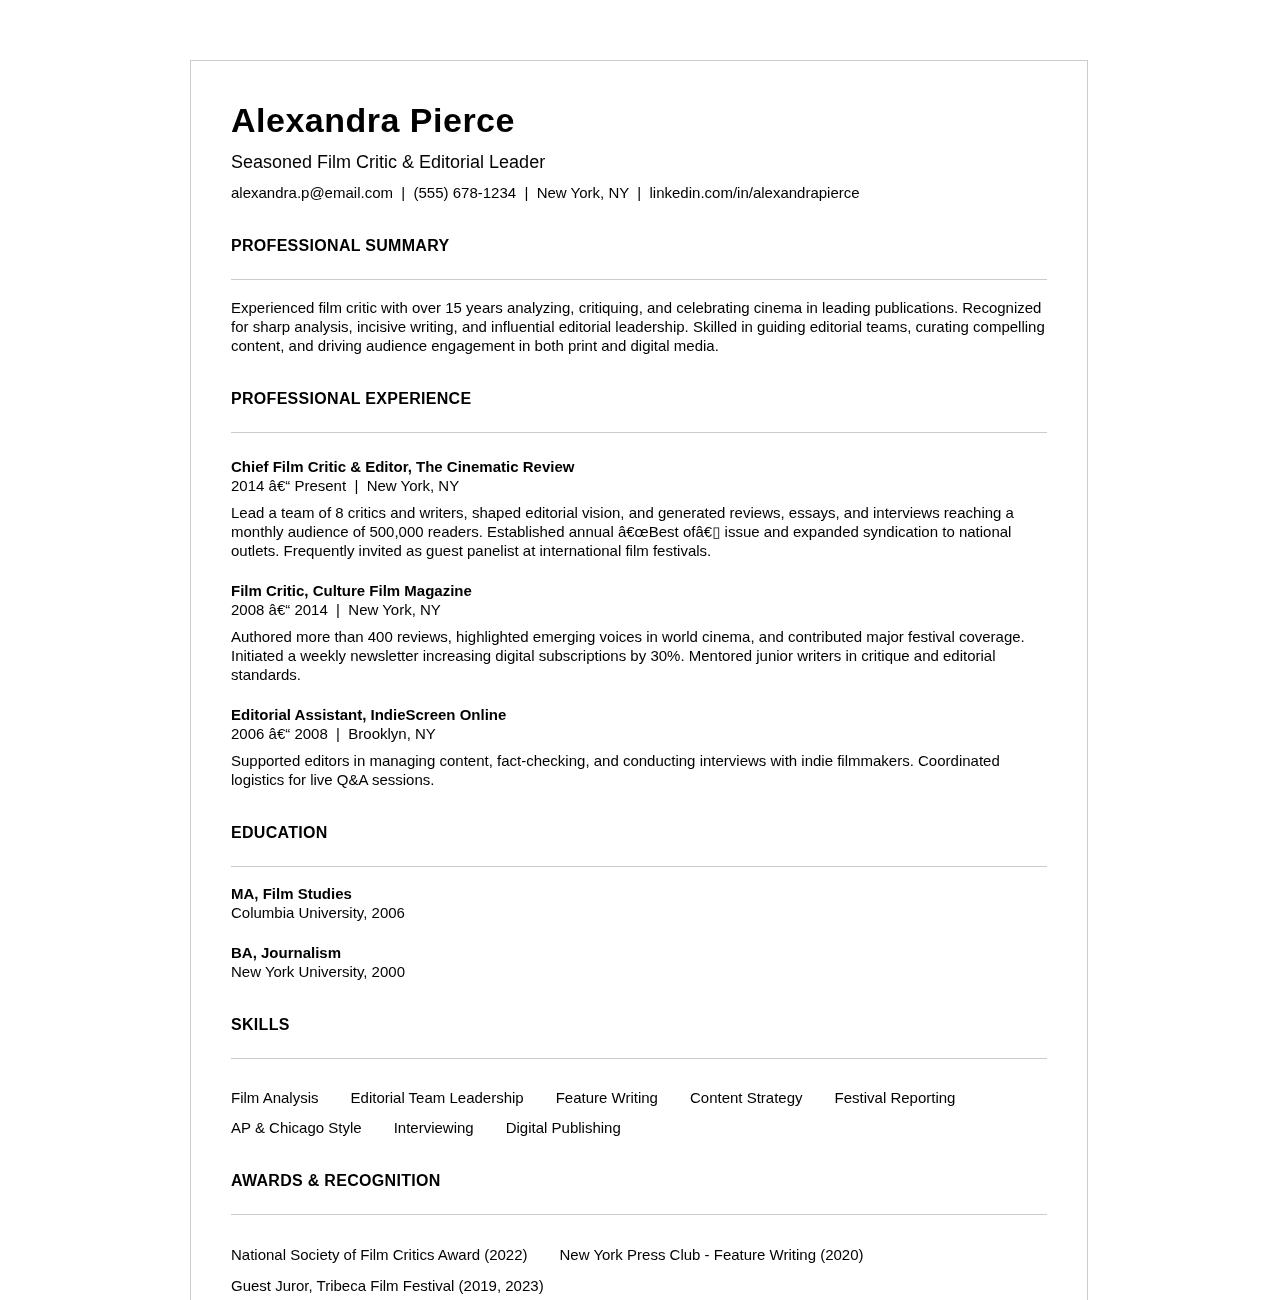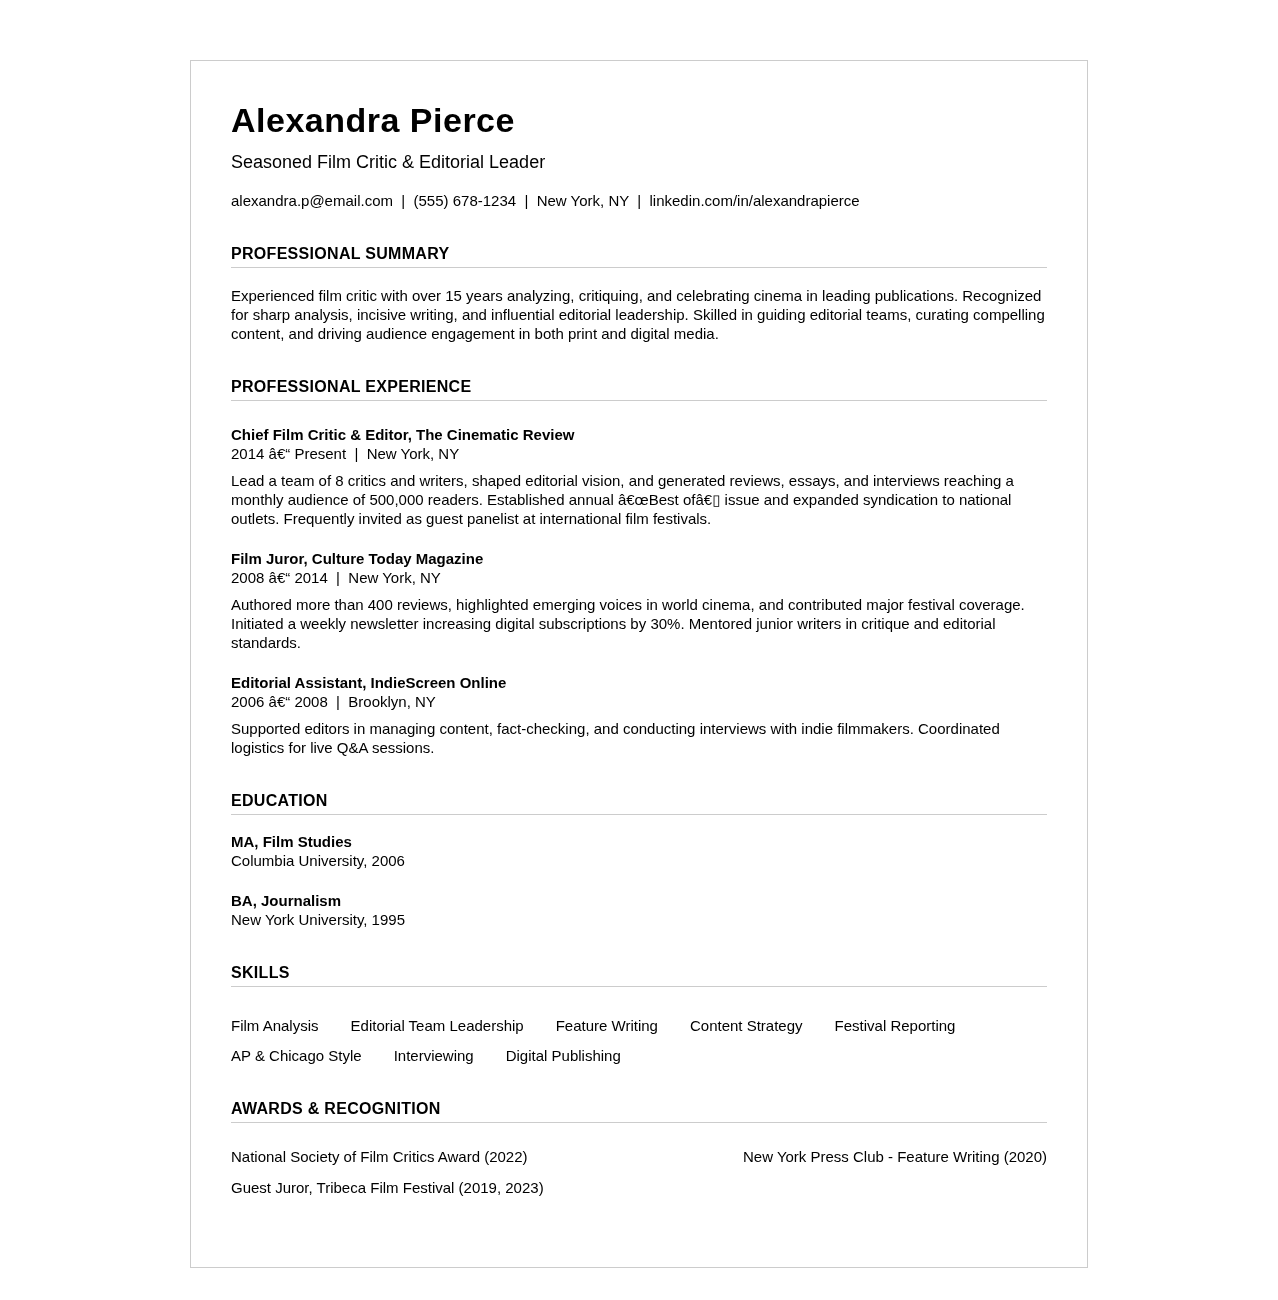--- a/index.html
+++ b/index.html
@@ -33,28 +33,28 @@
     line-height: 1.15;
     letter-spacing: 0.5px;
   }
   .person-title {
     font-size: 18px;
     margin-top: 12px;
     line-height: 1.2;
   }
   .contact-line {
     font-size: 15px;
-    margin-top: 18px;
+    margin-top: 10px;
     line-height: 1.2;
   }
   .section-heading {
     font-size: 16px;
     font-weight: bold;
     margin: 35px 0 0 0;
-    padding-bottom: 4px;
+    padding-bottom: 24px;
     border-bottom: 1px solid #cccccc;
     letter-spacing: 0.3px;
   }
   .summary-text {
     font-size: 15px;
     line-height: 19px;
     margin: 18px 0 0 0;
   }
   .job {
     margin-top: 24px;
@@ -96,22 +96,21 @@
     flex-wrap: wrap;
     font-size: 15px;
     line-height: 19px;
   }
   .skills-list {
     gap: 11px 32px;
     margin-top: 29px;
   }
   .awards-list {
     gap: 12px 32px;
-    margin-top: 24px;
-    justify-content: space-between;
+    margin-top: 30px;
   }
 </style>
 </head>
 <body>
 
 <div class="canvas">
   <div class="page">
 
     <h1 class="person-name">Alexandra Pierce</h1>
     <div class="person-title">Seasoned Film Critic &amp; Editorial Leader</div>
@@ -122,41 +121,41 @@
 
     <h2 class="section-heading">PROFESSIONAL EXPERIENCE</h2>
 
     <div class="job">
       <div class="job-title">Chief Film Critic &amp; Editor, The Cinematic Review</div>
       <div class="job-meta">2014 â€“ Present &nbsp;|&nbsp; New York, NY</div>
       <p class="job-desc">Lead a team of 8 critics and writers, shaped editorial vision, and generated reviews, essays, and interviews reaching a monthly audience of 500,000 readers. Established annual â€œBest ofâ€▯ issue and expanded syndication to national outlets. Frequently invited as guest panelist at international film festivals.</p>
     </div>
 
     <div class="job">
-      <div class="job-title">Film Juror, Culture Today Magazine</div>
+      <div class="job-title">Film Critic, Culture Film Magazine</div>
       <div class="job-meta">2008 â€“ 2014 &nbsp;|&nbsp; New York, NY</div>
       <p class="job-desc">Authored more than 400 reviews, highlighted emerging voices in world cinema, and contributed major festival coverage. Initiated a weekly newsletter increasing digital subscriptions by 30%. Mentored junior writers in critique and editorial standards.</p>
     </div>
 
     <div class="job">
       <div class="job-title">Editorial Assistant, IndieScreen Online</div>
       <div class="job-meta">2006 â€“ 2008 &nbsp;|&nbsp; Brooklyn, NY</div>
       <p class="job-desc">Supported editors in managing content, fact-checking, and conducting interviews with indie filmmakers. Coordinated logistics for live Q&amp;A sessions.</p>
     </div>
 
     <h2 class="section-heading">EDUCATION</h2>
 
     <div class="edu">
       <div class="edu-degree">MA, Film Studies</div>
       <div class="edu-school">Columbia University, 2006</div>
     </div>
 
     <div class="edu">
       <div class="edu-degree">BA, Journalism</div>
-      <div class="edu-school">New York University, 1995</div>
+      <div class="edu-school">New York University, 2000</div>
     </div>
 
     <h2 class="section-heading">SKILLS</h2>
 
     <div class="inline-list skills-list">
       <span>Film Analysis</span>
       <span>Editorial Team Leadership</span>
       <span>Feature Writing</span>
       <span>Content Strategy</span>
       <span>Festival Reporting</span>

